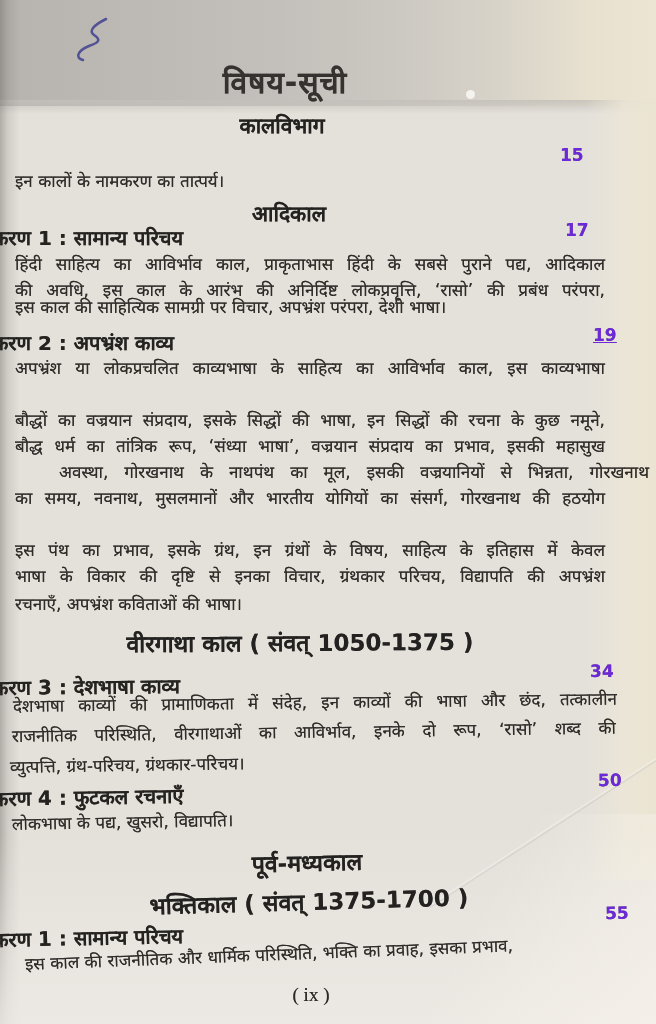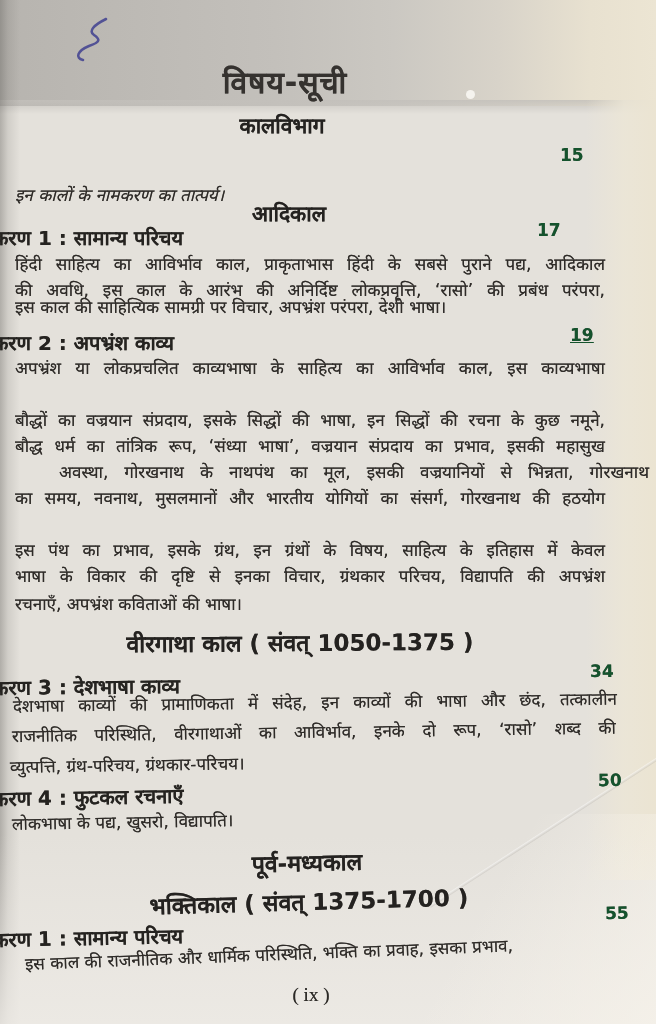--- a/index.html
+++ b/index.html
@@ -41,21 +41,21 @@
     background:linear-gradient(180deg,rgba(255,255,255,.55),rgba(150,145,138,.25));
     transform:rotate(-33deg);transform-origin:left center;
   }
   .speck{position:absolute;left:466px;top:90px;width:9px;height:9px;border-radius:50%;
     background:rgba(248,246,242,.9);}
   
   .t{position:absolute;line-height:1.25;text-shadow:0 0 .6px rgba(46,43,40,.65);}
   .body-line{font-size:17px;width:590px;text-align:justify;text-align-last:justify;}
   .body-line.last{text-align-last:auto;}
   .entry-label{font-size:20px;font-weight:bold;color:#252320;white-space:nowrap;}
-  .pagenum{font-size:17px;font-weight:bold;color:#14532d;}
+  .pagenum{font-size:17px;font-weight:bold;color:#6d28d9;}
   .h-small{font-size:21px;font-weight:bold;color:#242220;}
   .h-big{font-size:23px;font-weight:bold;color:#242220;white-space:nowrap;}
   .center{left:0;width:656px;text-align:center;}
   .page-title{font-size:30px;font-weight:bold;color:#35322f;letter-spacing:1px;}
   .footer{font-size:19px;font-family:"Liberation Serif","DejaVu Serif",serif;color:#2b2926;}
   .hand{position:absolute;left:68px;top:16px;}
 </style>
 </head>
 <body>
 
@@ -74,31 +74,31 @@
     <svg width="46" height="48" viewBox="0 0 46 48">
       <path d="M38 3 C26 9 20 15 26 19 C32 23 33 26 21 30 C9 35 7 42 15 44" fill="none" stroke="#3f3f8f" stroke-width="2.6" stroke-linecap="round" opacity="0.85"></path>
     </svg>
   </div>
 
   <div class="t center page-title" style="top:64px;margin-left:-43px;">विषय-सूची</div>
 
   <div class="t center h-small" style="top:113px;margin-left:-46px;">कालविभाग</div>
 
   <div class="t pagenum" style="left:560px;top:145px;">15</div>
-  <div class="t body-line last" style="left:15px;top:185px;font-style:italic;">इन कालों के नामकरण का तात्पर्य।</div>
+  <div class="t body-line last" style="left:15px;top:171px;">इन कालों के नामकरण का तात्पर्य।</div>
 
   <div class="t center h-small" style="top:201px;margin-left:-39px;">आदिकाल</div>
 
-  <div class="t pagenum" style="left:537px;top:220px;">17</div>
+  <div class="t pagenum" style="left:565px;top:220px;">17</div>
   <div class="t entry-label" style="left:-7px;top:226px;">करण 1 : सामान्य परिचय</div>
   <div class="t body-line" style="left:15px;top:254px;">हिंदी साहित्य का आविर्भाव काल, प्राकृताभास हिंदी के सबसे पुराने पद्य, आदिकाल</div>
   <div class="t body-line" style="left:15px;top:280px;">की अवधि, इस काल के आरंभ की अनिर्दिष्ट लोकप्रवृत्ति, ‘रासो’ की प्रबंध परंपरा,</div>
   <div class="t body-line last" style="left:15px;top:297px;">इस काल की साहित्यिक सामग्री पर विचार, अपभ्रंश परंपरा, देशी भाषा।</div>
 
-  <div class="t pagenum" style="left:570px;top:325px;text-decoration:underline;">19</div>
+  <div class="t pagenum" style="left:593px;top:325px;text-decoration:underline;">19</div>
   <div class="t entry-label" style="left:-7px;top:331px;">करण 2 : अपभ्रंश काव्य</div>
   <div class="t body-line" style="left:15px;top:358px;">अपभ्रंश या लोकप्रचलित काव्यभाषा के साहित्य का आविर्भाव काल, इस काव्यभाषा</div>
   <div class="t body-line" style="left:15px;top:410px;">बौद्धों का वज्रयान संप्रदाय, इसके सिद्धों की भाषा, इन सिद्धों की रचना के कुछ नमूने,</div>
   <div class="t body-line" style="left:15px;top:436px;">बौद्ध धर्म का तांत्रिक रूप, ‘संध्या भाषा’, वज्रयान संप्रदाय का प्रभाव, इसकी महासुख</div>
   <div class="t body-line" style="left:15px;top:462px;margin-left:44px;">अवस्था, गोरखनाथ के नाथपंथ का मूल, इसकी वज्रयानियों से भिन्नता, गोरखनाथ</div>
   <div class="t body-line" style="left:15px;top:488px;">का समय, नवनाथ, मुसलमानों और भारतीय योगियों का संसर्ग, गोरखनाथ की हठयोग</div>
   <div class="t body-line" style="left:15px;top:540px;">इस पंथ का प्रभाव, इसके ग्रंथ, इन ग्रंथों के विषय, साहित्य के इतिहास में केवल</div>
   <div class="t body-line" style="left:15px;top:566px;">भाषा के विकार की दृष्टि से इनका विचार, ग्रंथकार परिचय, विद्यापति की अपभ्रंश</div>
   <div class="t body-line last" style="left:15px;top:594px;">रचनाएँ, अपभ्रंश कविताओं की भाषा।</div>
 

